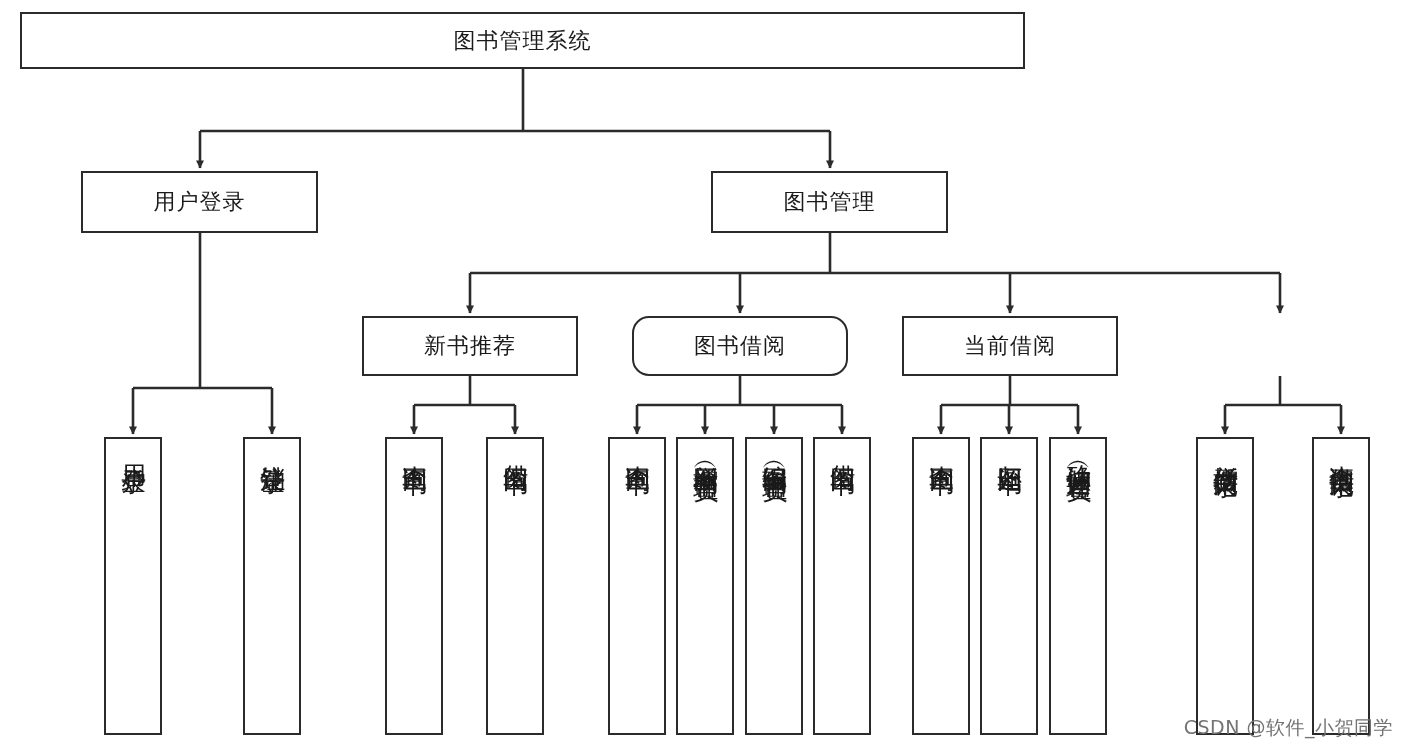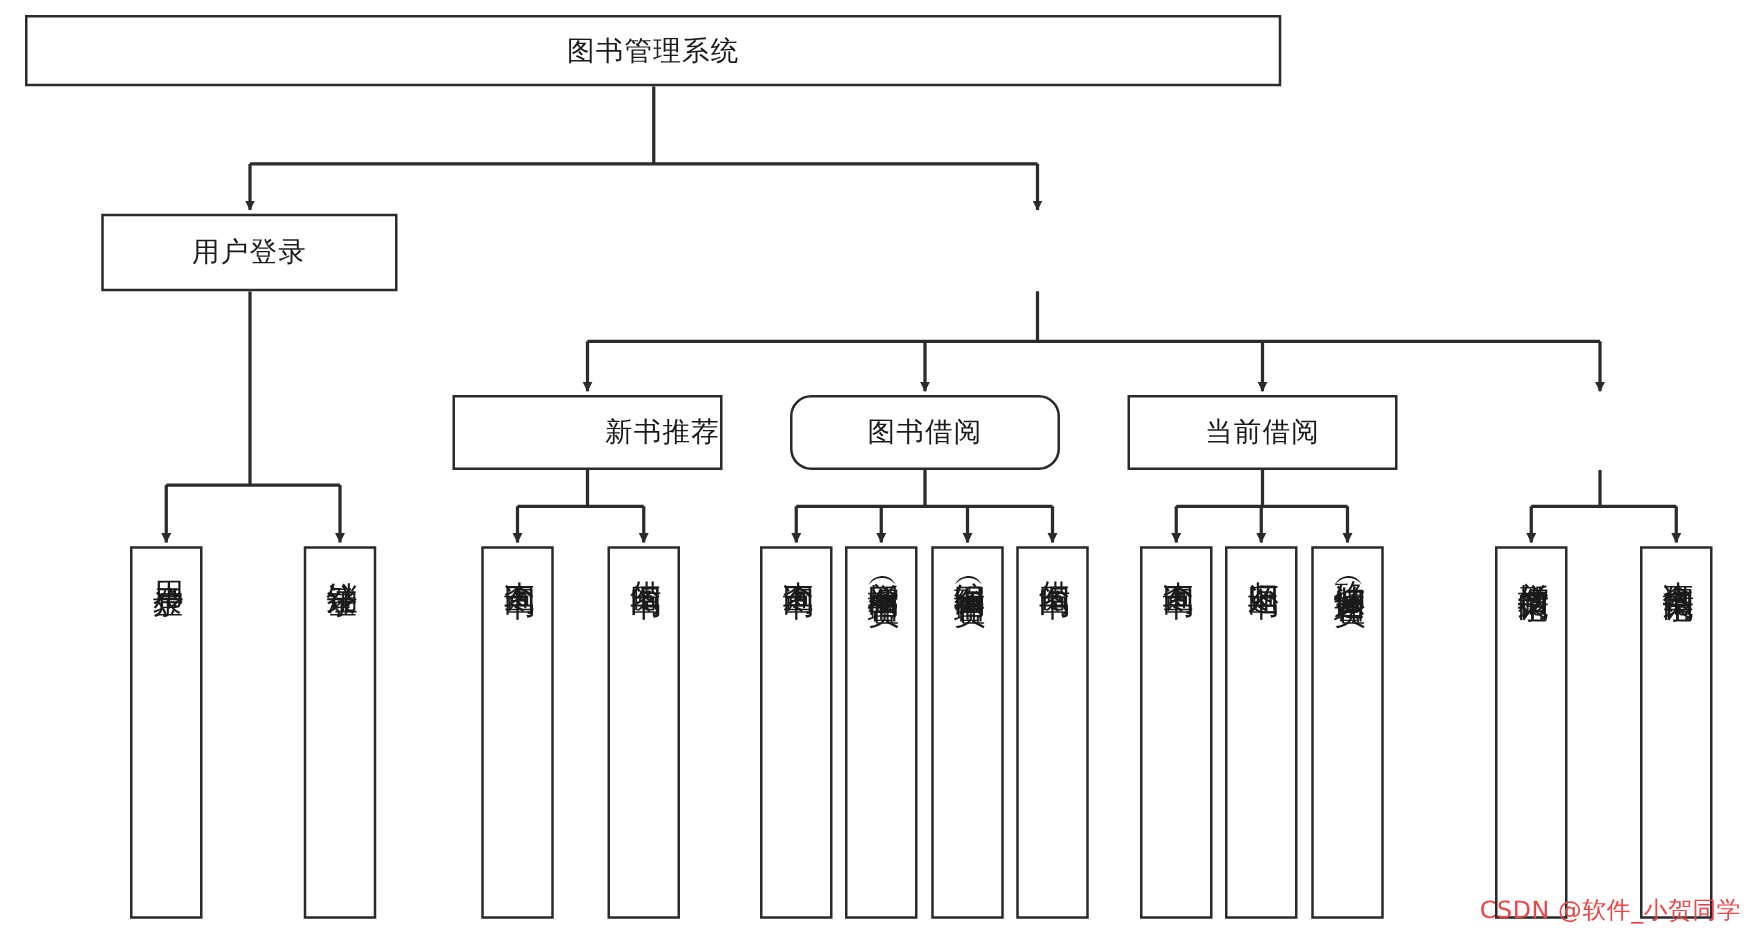--- a/index.html
+++ b/index.html
@@ -59,21 +59,21 @@
     font-size: 25px;
     line-height: 1.05;
     letter-spacing: 2px;
     white-space: nowrap;
   }
   #watermark {
     position: absolute;
     right: 12px;
     bottom: 6px;
     font-size: 19px;
-    color: #ef4444;
+    color: #737373;
     letter-spacing: 0.5px;
     white-space: nowrap;
     font-family: "DejaVu Sans", "Liberation Sans", sans-serif;
   }
 </style>
 </head>
 <body>
 
 <div id="diagram-root">
 
@@ -120,22 +120,25 @@
       </g>
   </svg>
 
   <div class="node horizontal" style="left: 20px; top: 12px; width: 1005px; height: 57px;">
     <span class="node-label">图书管理系统</span>
   </div>
 
   <div class="node horizontal" style="left: 81px; top: 171px; width: 237px; height: 62px;">
     <span class="node-label">用户登录</span>
   </div>
+  <div class="node horizontal" style="left: 711px; top: 171px; width: 237px; height: 62px;">
+    <span class="node-label">图书管理</span>
+  </div>
 
-  <div class="node horizontal" style="left: 362px; top: 316px; width: 216px; height: 60px; justify-content: flex-end;">
+  <div class="node horizontal" style="left: 362px; top: 316px; width: 216px; height: 60px;">
     <span class="node-label">新书推荐</span>
   </div>
   <div class="node horizontal" style="left: 632px; top: 316px; width: 216px; height: 60px; border-radius: 17px;">
     <span class="node-label">图书借阅</span>
   </div>
   <div class="node horizontal" style="left: 902px; top: 316px; width: 216px; height: 60px;">
     <span class="node-label">当前借阅</span>
   </div>
 
   <div class="node vertical" style="left: 104px; top: 437px; width: 58px; height: 298px;">

